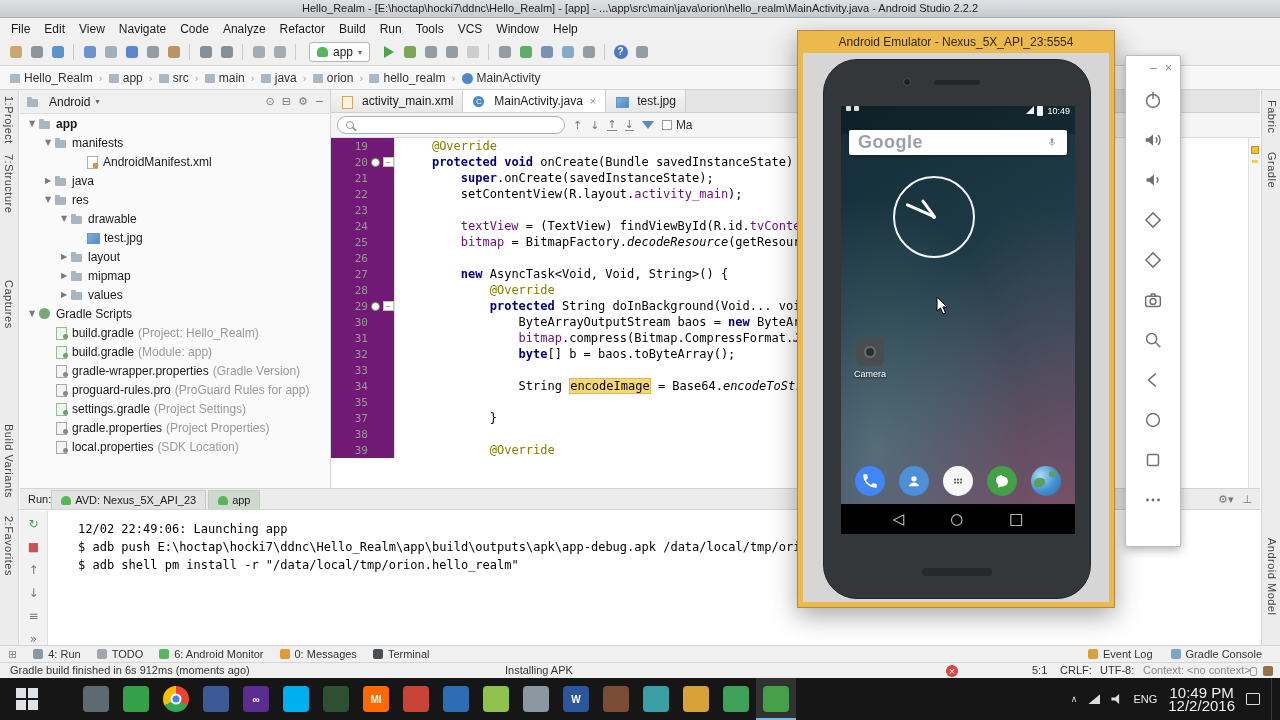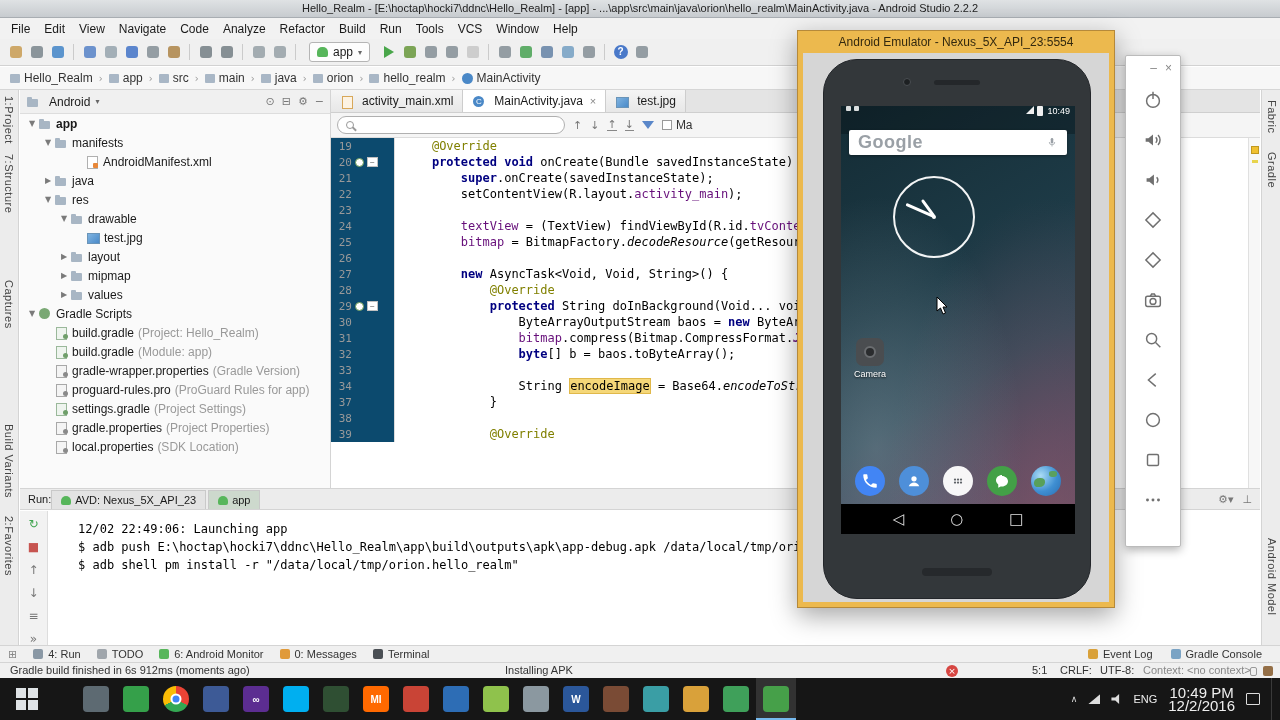--- a/index.html
+++ b/index.html
@@ -69,21 +69,21 @@
   .find-input { width:228px; height:18px; background:#fff; border:1px solid #b0b0b0; border-radius:9px; display:flex; align-items:center; padding:0 8px; }
   .mag { width:8px; height:8px; border:1.5px solid #999; border-radius:50%; position:relative; display:inline-block; font-style:normal; }
   .mag::after { content:""; position:absolute; width:5px; height:1.5px; background:#999; transform:rotate(45deg); right:-4px; bottom:-1px; }
   .fic { color:#777; font-size:11px; font-family:"DejaVu Sans",sans-serif; }
   .fic.u { border-bottom:1px solid #888; line-height:10px; }
   .funnel { width:0; height:0; border-left:6px solid transparent; border-right:6px solid transparent; border-top:8px solid #5a87c9; display:inline-block; }
   .fcheck { display:flex; align-items:center; gap:4px; color:#333; }
   .fcheck .box { width:10px; height:10px; border:1px solid #999; background:#fff; display:inline-block; }
   .code-area { position:absolute; left:0; top:48px; right:12px; bottom:0; overflow:hidden; }
   .code-row { height:16px; display:flex; align-items:stretch; }
-  .gut { width:64px; flex:none; display:flex; justify-content:flex-end; align-items:center; padding-right:16px; gap:3px; background:#0c4a6e; border-right:1px solid #dcdcdc; color:#999; font:11px "DejaVu Sans Mono", monospace; }
+  .gut { width:64px; flex:none; display:flex; justify-content:flex-end; align-items:center; padding-right:0; gap:3px; background:#701a75; border-right:1px solid #dcdcdc; color:#999; font:11px "DejaVu Sans Mono", monospace; }
   .gmark { width:9px; height:9px; display:inline-block; font-style:normal; }
   .gmark.ov { border:1px solid #6a9955; border-radius:50%; background:#fff; }
   .gfold { width:11px; display:inline-block; font-style:normal; font-size:8px; color:#777; text-align:center; line-height:9px; }
   .gfold.has { border:1px solid #c0c0c0; background:#fff; height:10px; }
   .code-line { white-space:pre; font:12px "DejaVu Sans Mono", monospace; color:#000; line-height:16px; padding-left:8px; }
   .tok-p { color:#000; }
   .tok-kw { color:#000080; font-weight:bold; }
   .tok-ann { color:#808000; }
   .tok-fld { color:#660e7a; }
   .tok-stat { font-style:italic; }
@@ -632,20 +632,28 @@
         <div class="code-row">
           <div class="gut">
             <span>34</span>
             <i class="gmark"></i>
             <i class="gfold"></i>
           </div>
           <div class="code-line">                <span class="tok-p">String </span><span class="tok-hl">encodeImage</span><span class="tok-p"> = Base64.</span><span class="tok-stat">encodeToString</span><span class="tok-p">(b, </span></div>
         </div>
         <div class="code-row">
           <div class="gut">
+            <span>35</span>
+            <i class="gmark"></i>
+            <i class="gfold"></i>
+          </div>
+          <div class="code-line"></div>
+        </div>
+        <div class="code-row">
+          <div class="gut">
             <span>37</span>
             <i class="gmark"></i>
             <i class="gfold"></i>
           </div>
           <div class="code-line">            <span class="tok-p">}</span></div>
         </div>
         <div class="code-row">
           <div class="gut">
             <span>38</span>
             <i class="gmark"></i>

